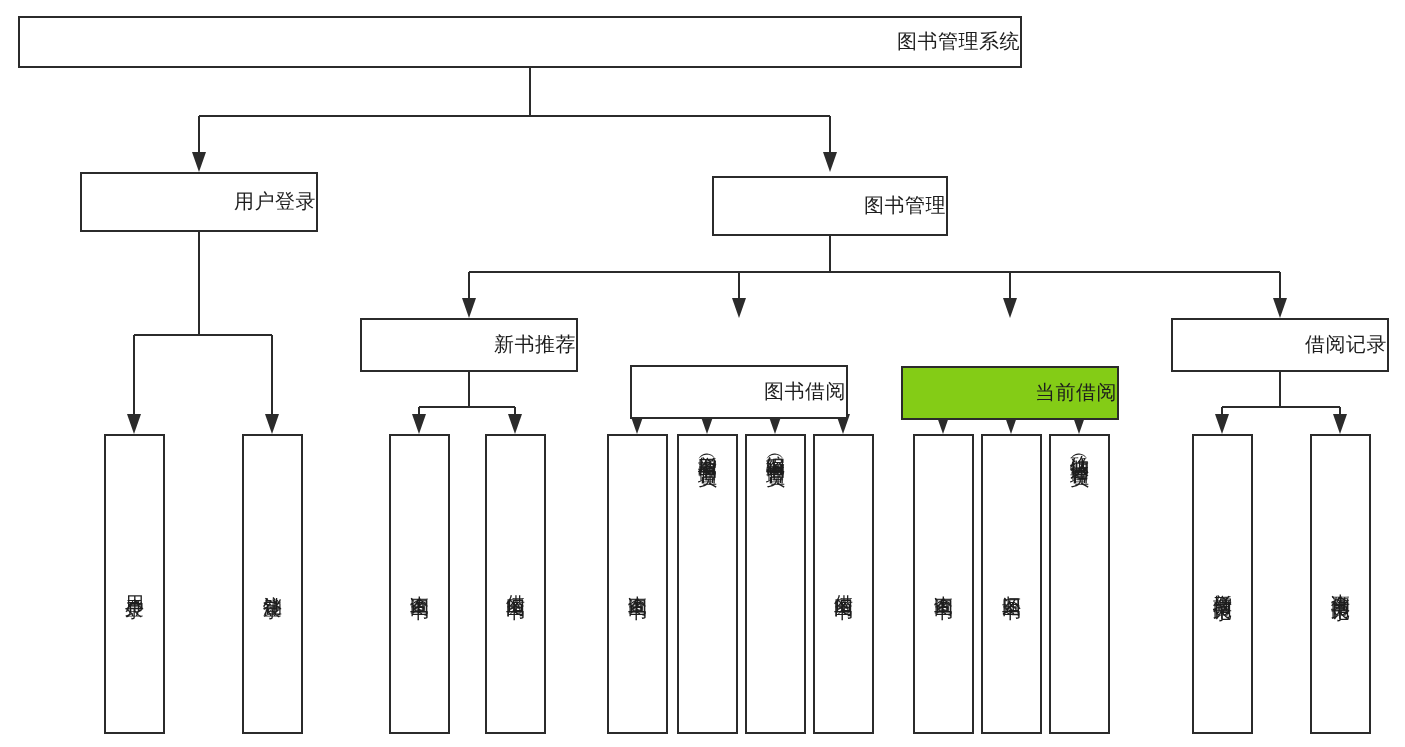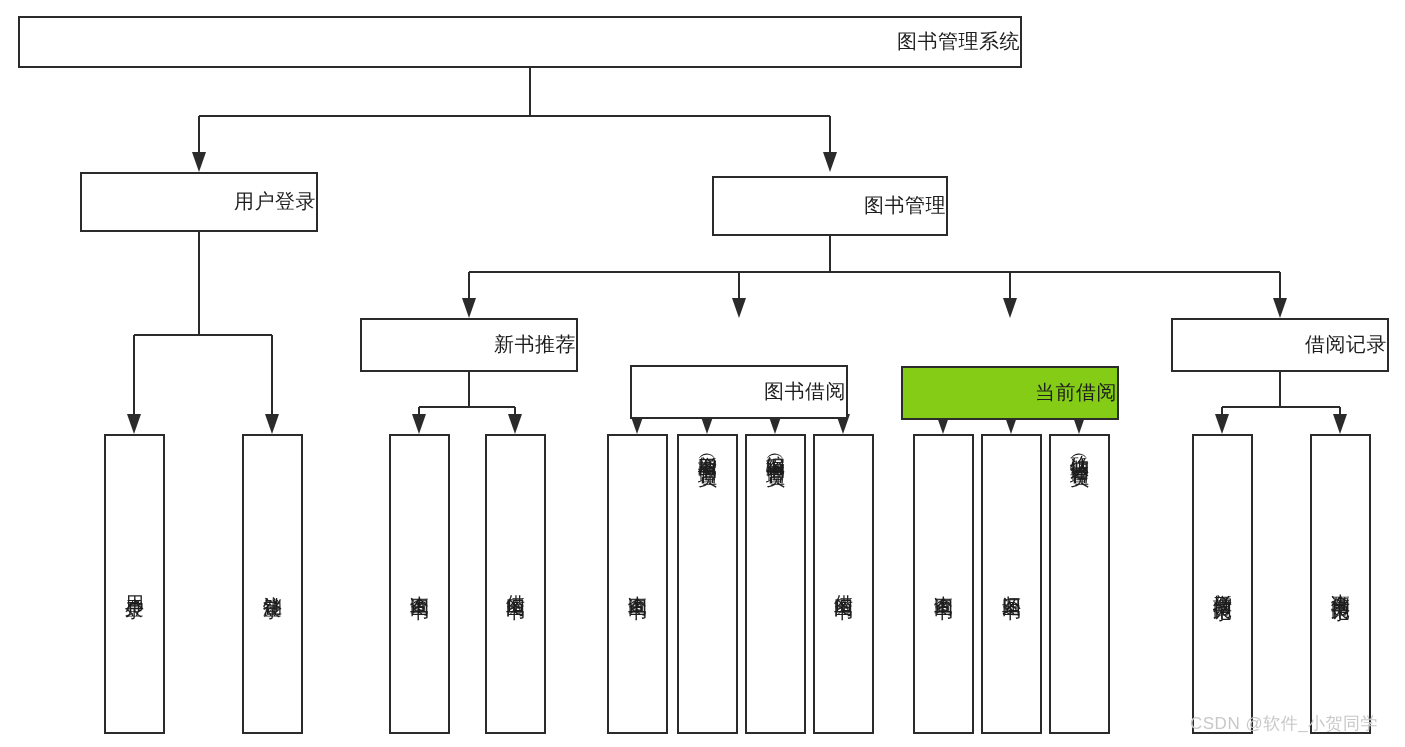--- a/index.html
+++ b/index.html
@@ -195,15 +195,14 @@
         <span class="node-label" style="color: rgb(29, 29, 29);">确认归还（管理员）</span>
       </div>
       <div class="node-box node-v" style="left: 1192px; top: 434px; width: 61px; height: 300px; border-color: rgb(43, 43, 43); background: rgb(255, 255, 255);">
         <span class="node-label" style="color: rgb(29, 29, 29);">新增借阅记录</span>
       </div>
       <div class="node-box node-v" style="left: 1310px; top: 434px; width: 61px; height: 300px; border-color: rgb(43, 43, 43); background: rgb(255, 255, 255);">
         <span class="node-label" style="color: rgb(29, 29, 29);">查询借阅记录</span>
       </div>
     </div>
 
-  <div id="watermark" style="left: 1190px; top: 712px; color: rgb(200, 200, 200);">CSDN @软件_小贺同学</div>
 
 </div>
 
 </body></html>

